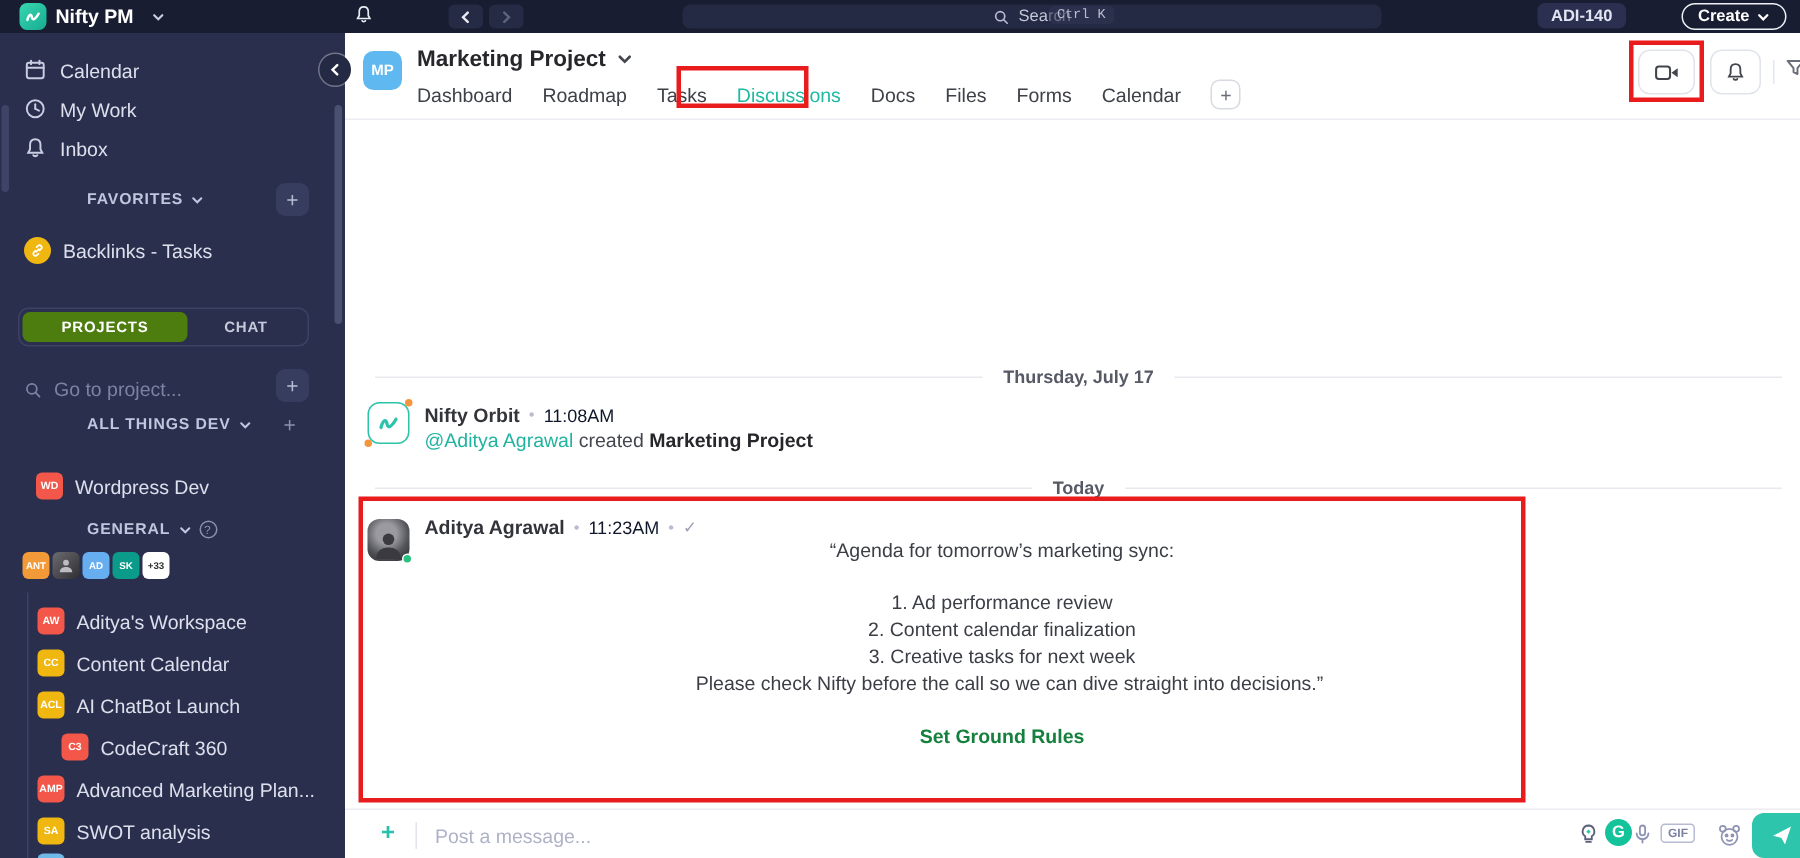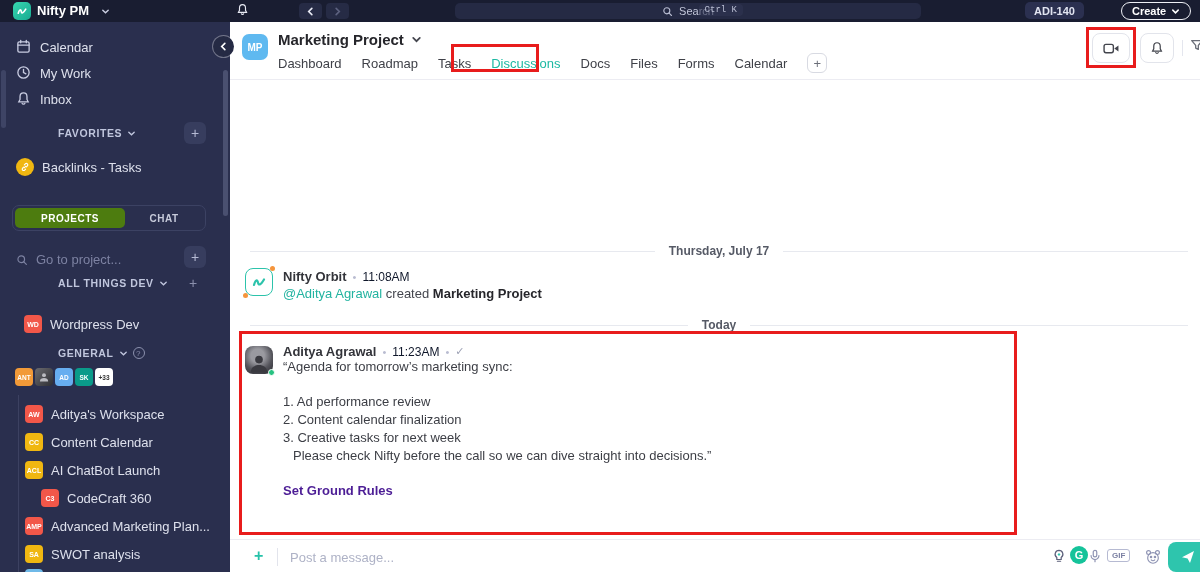--- a/index.html
+++ b/index.html
@@ -86,24 +86,24 @@
                   display:flex; align-items:flex-end; justify-content:center; }
   .status-dot { position:absolute; left:38px; width:7px; height:7px; border-radius:50%; background:#27c281; border:1px solid #fff; }
   .msg-name { position:absolute; left:53px; display:flex; align-items:center; gap:6px; font-size:13px; }
   .msg-name .author { font-weight:bold; color:#33343a; }
   .msg-name .dot { color:#b9bcd1; font-size:11px; }
   .msg-name .time { color:#0f172a; font-size:12px; }
   .msg-name .check { color:#9ca0b4; font-size:11px; }
   .sys-line { position:absolute; left:53px; font-size:13px; color:#44464e; }
   .sys-line .mention { color:#22b3a0; }
   .sys-line .bold { font-weight:bold; color:#26262b; }
-  .msg-body { position:absolute; left:53px; top:336px; width:770px; font-size:13px; color:#3c3e45; line-height:18px; }
+  .msg-body { position:absolute; left:53px; top:336px; width:770px; font-size:13px; color:#3c3e45; line-height:18px;text-align:center; }
   .msg-body .gap { height:17px; }
   .msg-body .indent { padding-left:10px; }
-  .msg-body .bold { font-weight:bold; color:#4c1d95; }
+  .msg-body .bold { font-weight:bold; color:#15803d; }
 
   
   .composer { position:absolute; left:0; bottom:0; width:970px; height:33px; border-top:1px solid #ececf2; background:#fff; }
   .comp-plus { position:absolute; left:24px; top:7px; color:#26c2a9; font-size:16px; font-weight:bold; }
   .comp-div { position:absolute; left:47px; top:8px; width:1px; height:18px; background:#e2e4ec; }
   .comp-input { position:absolute; left:60px; top:5px; width:560px; height:24px; border:none; outline:none;
                 font-size:13px; color:#3c3e45; font-family:"Liberation Sans",sans-serif; }
   .comp-input::placeholder { color:#aeb2c6; }
   .comp-ic { position:absolute; top:9px; color:#8f94b4; }
   .gif-badge { position:absolute; left:877px; top:9px; border:1px solid #b6bad2; border-radius:3px; padding:1px 4px;

